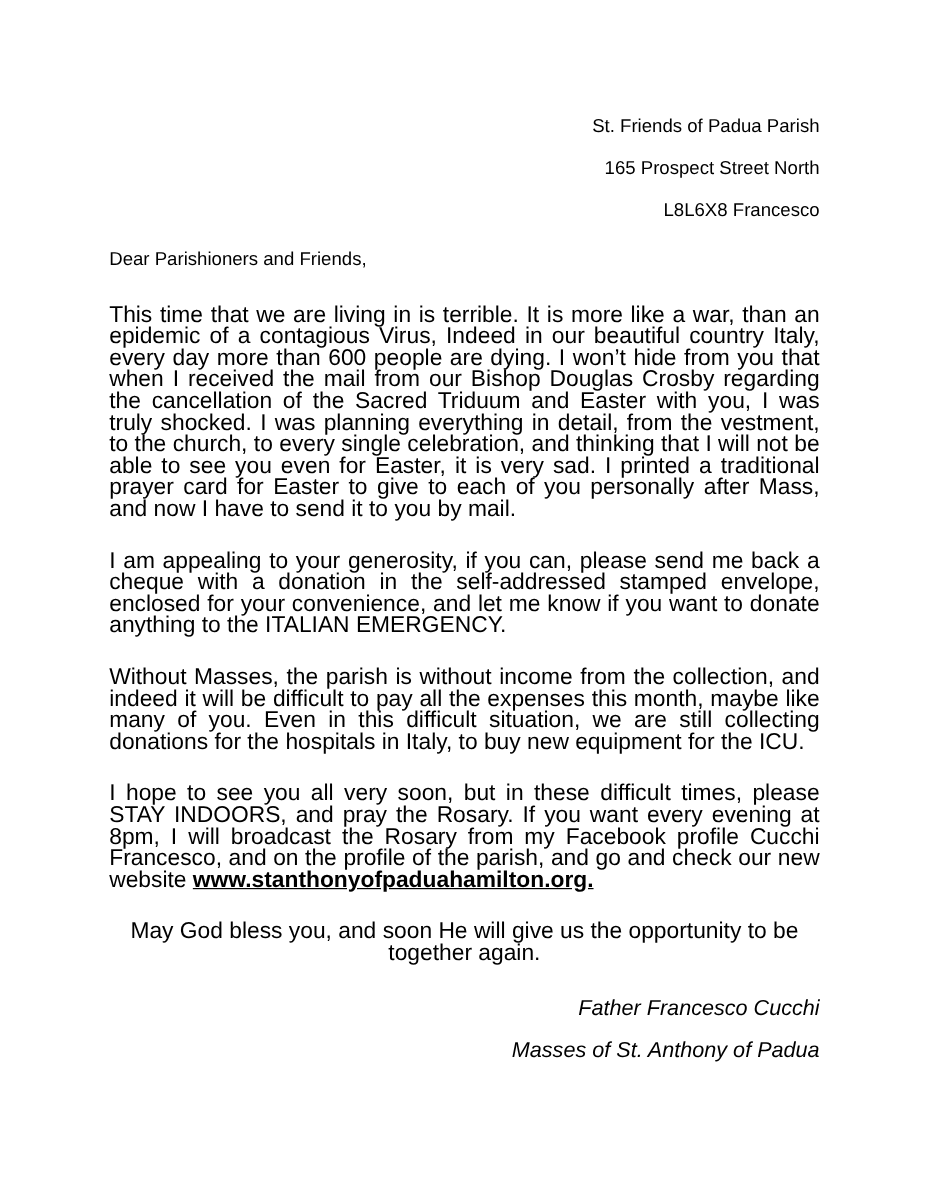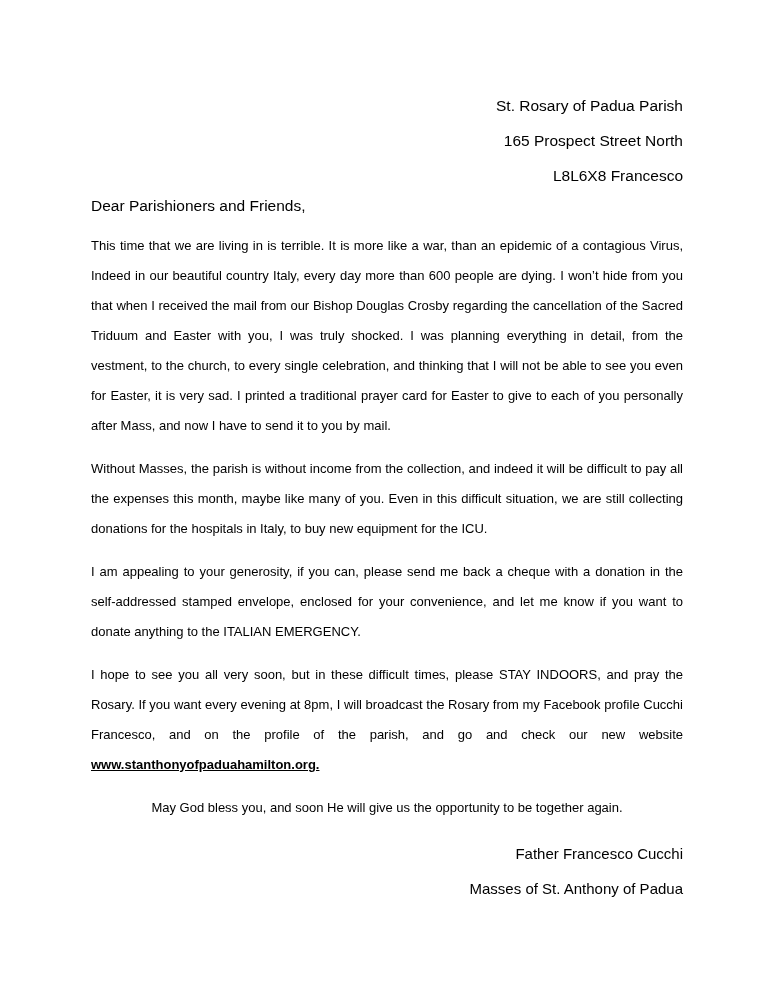--- a/index.html
+++ b/index.html
@@ -36,70 +36,71 @@
     font-size: 15.5px;
     line-height: 35px;
     white-space: nowrap;
   }
 
   
   .salutation {
     font-size: 15.5px;
     line-height: 25px;
     text-align: left;
-    margin-top: 0;
+    margin-top: 11px;
   }
 
   
   .para {
-    font-size: 13px;
-    line-height: 30px;
+    font-size: 19px;
+    line-height: 18px;
     text-align: justify;
     text-justify: inter-word;
-    margin-top: 13px;
+    margin-top: 25px;
     hyphens: none;
   }
   .para.last-left {
     text-align: center;
   }
   .para .bold {
     font-weight: bold;
     text-decoration: underline;
   }
 
   
   .signature {
     text-align: right;
     margin-top: 13px;
   }
   .signature .sline {
-    font-size: 15px;
+    font-size: 18px;
     line-height: 35px;
     white-space: nowrap;
+    font-style: italic;
   }
 </style>
 </head>
 <body>
 
 <div class="page">
   <div class="content">
 
     <div class="letterhead">
-      <div class="hline">St. Rosary of Padua Parish</div>
+      <div class="hline">St. Friends of Padua Parish</div>
       <div class="hline">165 Prospect Street North</div>
       <div class="hline">L8L6X8 Francesco</div>
     </div>
 
     <div class="salutation">Dear Parishioners and Friends,</div>
 
     <p class="para">This time that we are living in is terrible.  It is more like a war, than an epidemic of a contagious Virus, Indeed in our beautiful country Italy, every day more than 600 people are dying. I won’t   hide from you that when I received the mail from our Bishop Douglas Crosby regarding the cancellation of the Sacred Triduum and Easter with you, I was truly shocked. I was planning everything in detail, from the vestment, to the church, to every single celebration, and thinking that I will not be able to see you even for Easter, it is very sad. I printed a traditional prayer card for Easter to give to each of you personally after Mass, and now I have to send it to you by mail.</p>
 
+    <p class="para">I am appealing to your generosity, if you can, please send me back a cheque with a donation in the self-addressed stamped envelope, enclosed for your convenience, and let me know if you want to donate anything to the ITALIAN EMERGENCY.</p>
+
     <p class="para">Without Masses, the parish is without income from the collection, and indeed it will be difficult to pay all the expenses this month, maybe like many of you. Even in this difficult situation, we are still collecting donations for the hospitals in Italy, to buy new equipment for the ICU.</p>
-
-    <p class="para">I am appealing to your generosity, if you can, please send me back a cheque with a donation in the self-addressed stamped envelope, enclosed for your convenience, and let me know if you want to donate anything to the ITALIAN EMERGENCY.</p>
 
     <p class="para"><span>I hope to see you all very soon, but in these difficult times, please STAY INDOORS, and pray the Rosary. If you want every evening at 8pm, I will broadcast the Rosary from my Facebook profile Cucchi Francesco, and on the profile of the parish, and go and check our new website </span><span class="bold">www.stanthonyofpaduahamilton.org.</span></p>
 
     <p class="para last-left">May God bless you, and soon He will give us the opportunity to be together again.</p>
 
     <div class="signature">
       <div class="sline">Father Francesco Cucchi</div>
       <div class="sline">Masses of St. Anthony of Padua</div>
     </div>
 

